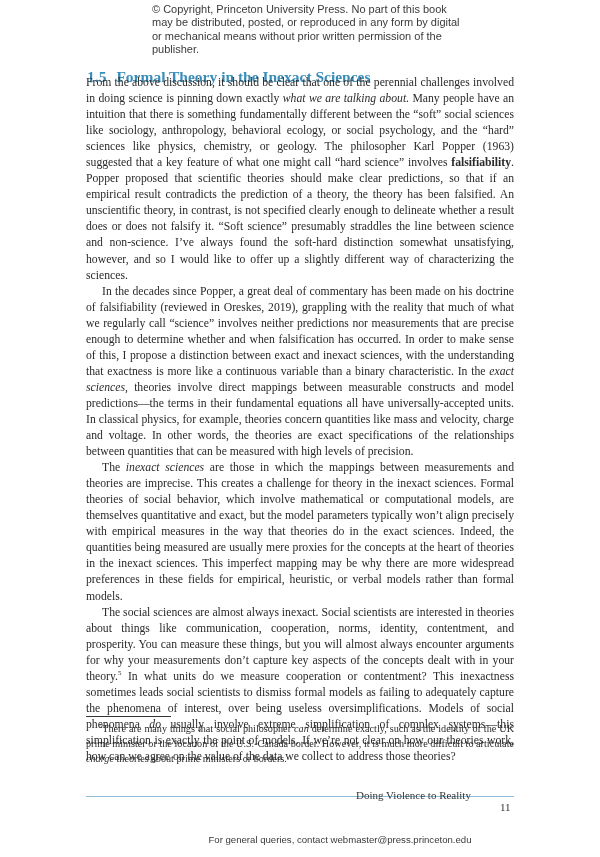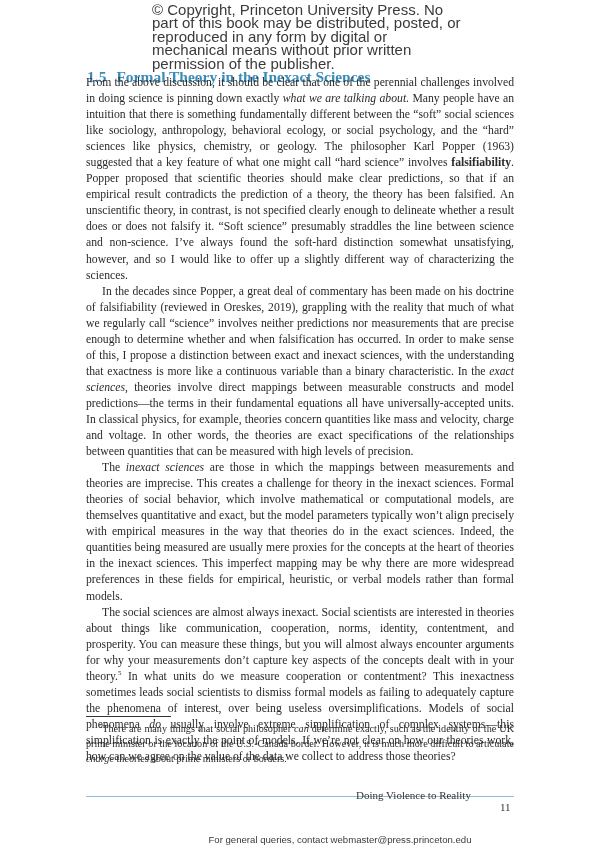--- a/index.html
+++ b/index.html
@@ -1,19 +1,19 @@
 <!DOCTYPE html>
 <html><head>
 <meta charset="utf-8">
 <style>
   html, body { margin:0; padding:0; background:#ffffff; }
   body { width:600px; height:857px; position:relative; overflow:hidden; }
   .copyright {
     position:absolute; left:152px; top:3px; width:310px;
-    font-family:"Liberation Sans", sans-serif; font-size:15px; line-height:13.4px;
+    font-family:"Liberation Sans", sans-serif; font-size:11px; line-height:13.4px;
     color:#3a3a3a;
   }
   .heading {
     position:absolute; left:87px; top:68px;
     font-family:"Liberation Serif", serif; font-weight:bold; font-size:15.5px;
     color:#3a8db8; white-space:nowrap;
   }
   .heading .num { margin-right:10px; }
   .body-text {
     position:absolute; left:86px; top:75px; width:428px;

